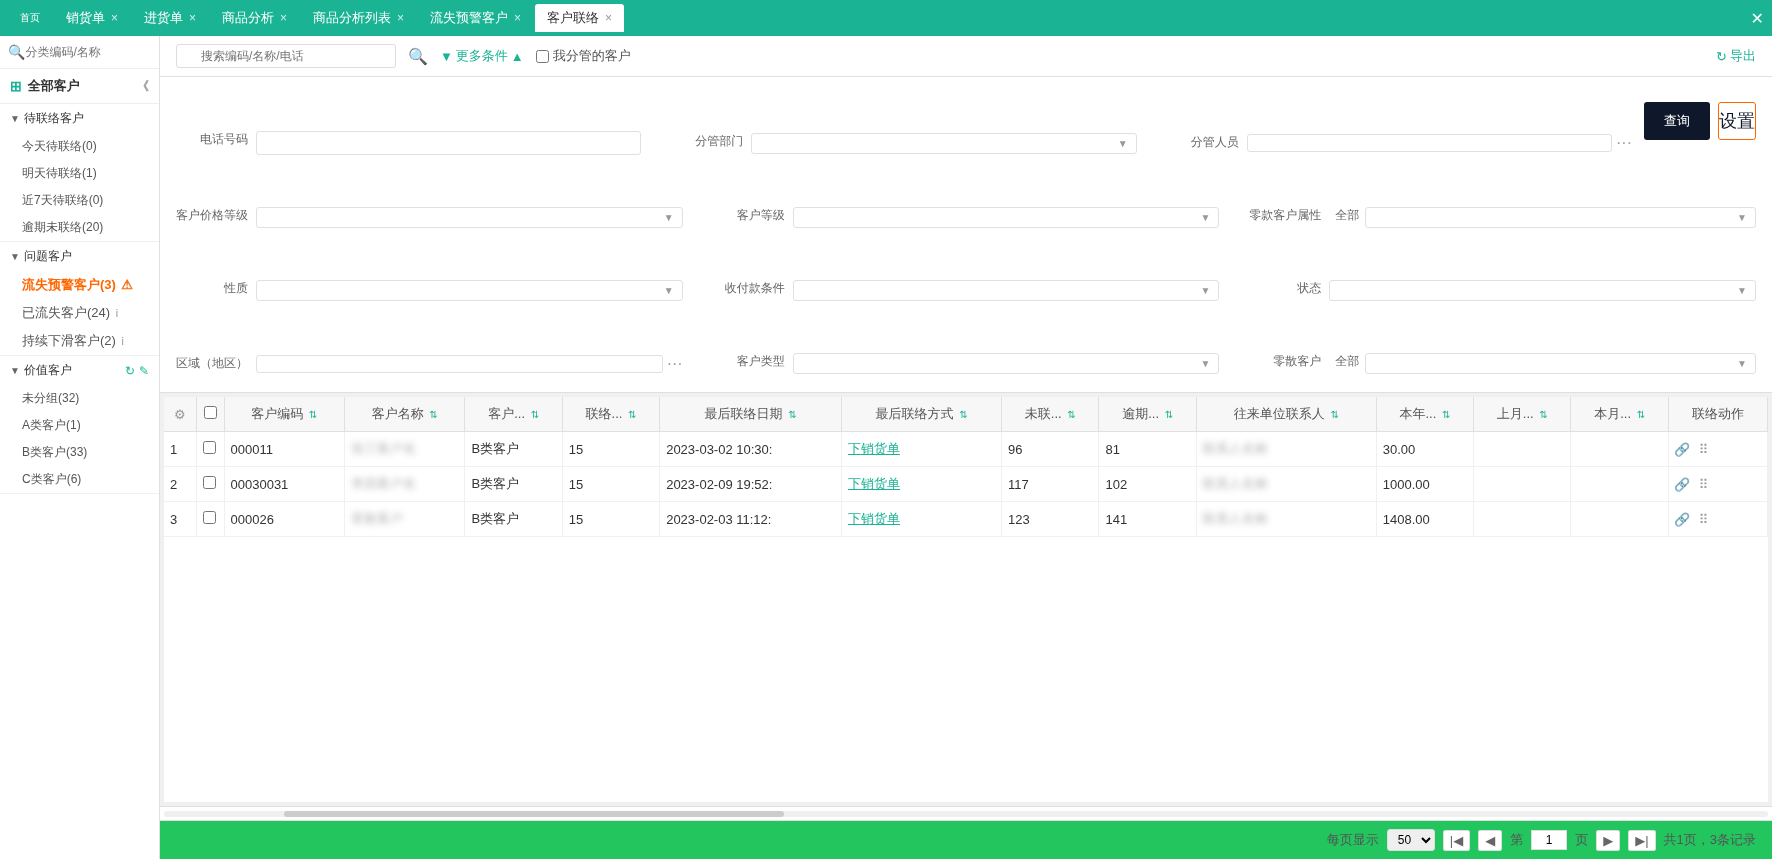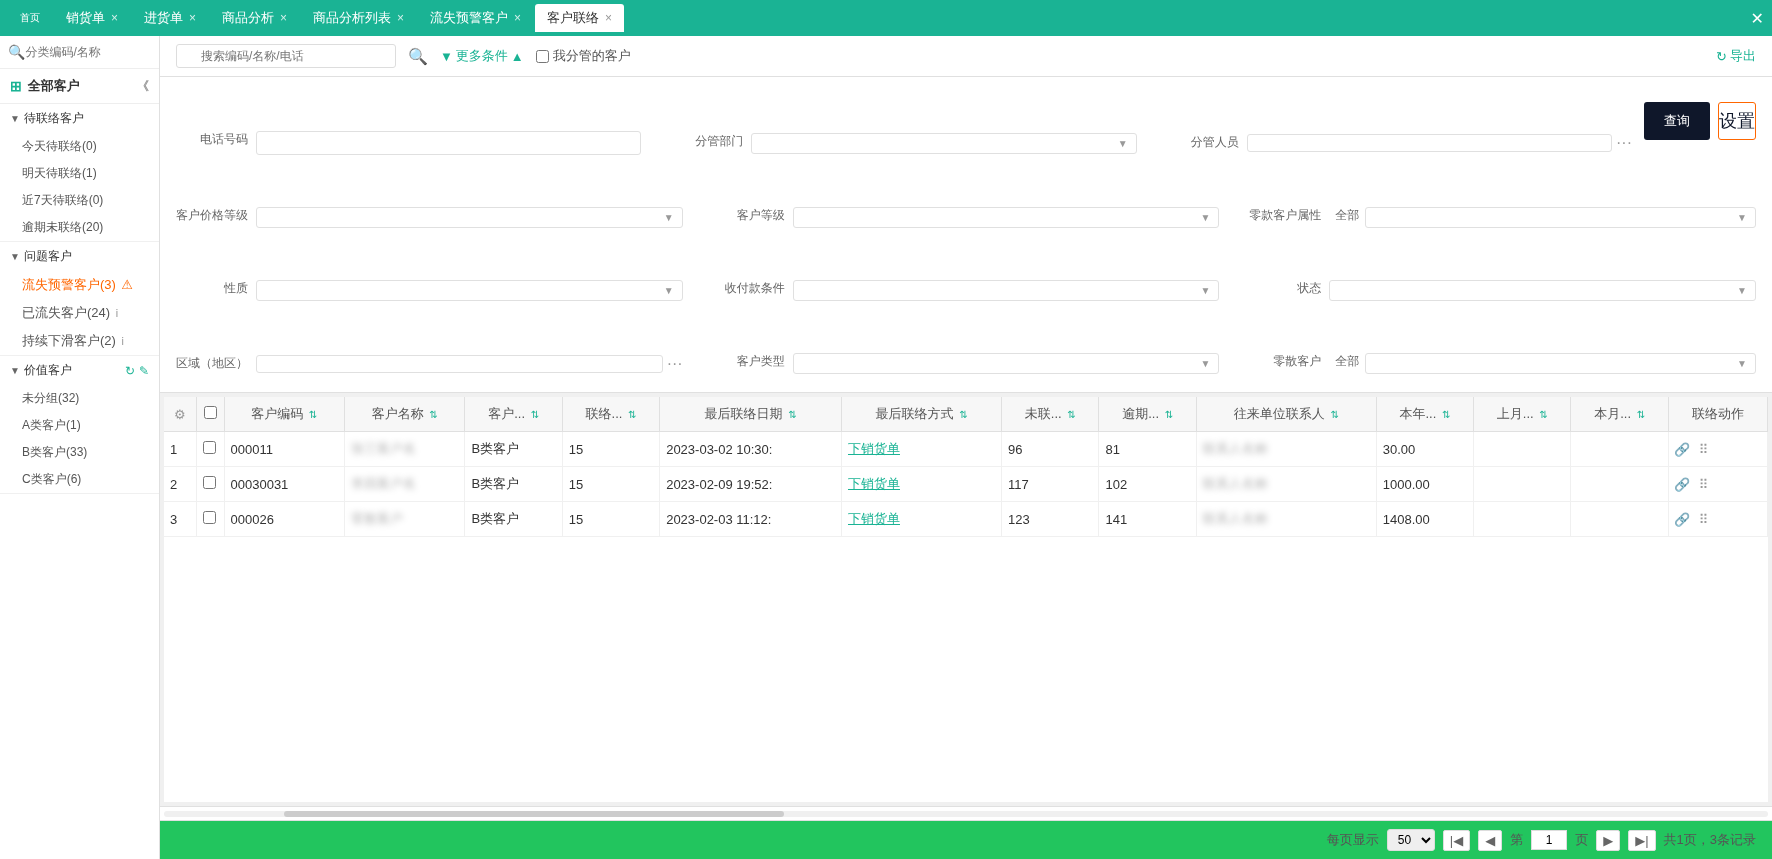--- a/index.html
+++ b/index.html
@@ -117,21 +117,21 @@
       color: #1ab394;
     }
     .sidebar-item {
       padding: 5px 10px 5px 22px;
       cursor: pointer;
       color: #555;
       font-size: 12px;
     }
     .sidebar-item.active {
       color: #ff6600;
-      font-weight: normal;
+      font-weight: bold;
     }
     .tooltip-box {
       position: absolute;
       left: 28px;
       top: 255px;
       background: #555;
       color: #fff;
       font-size: 12px;
       padding: 6px 10px;
       border-radius: 3px;

